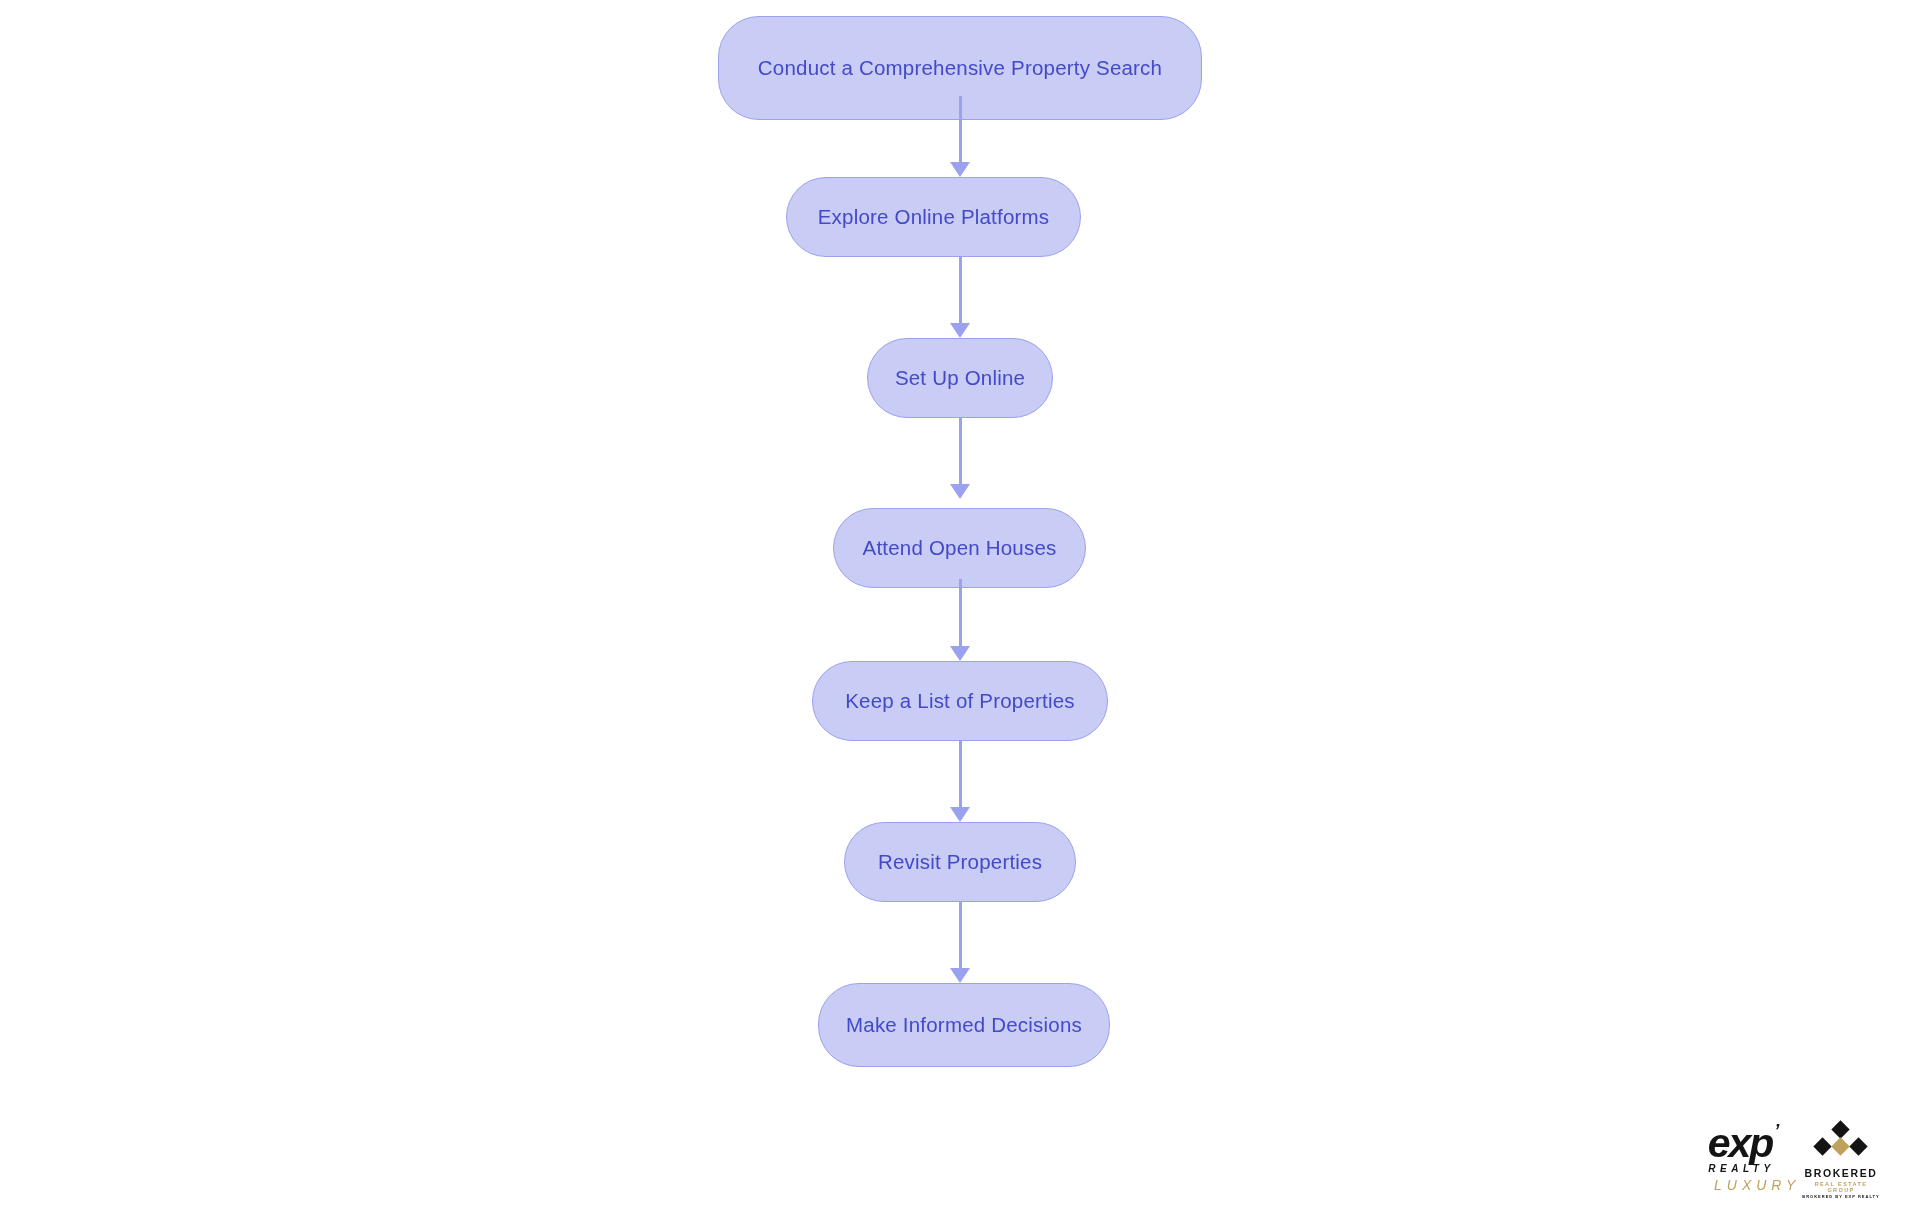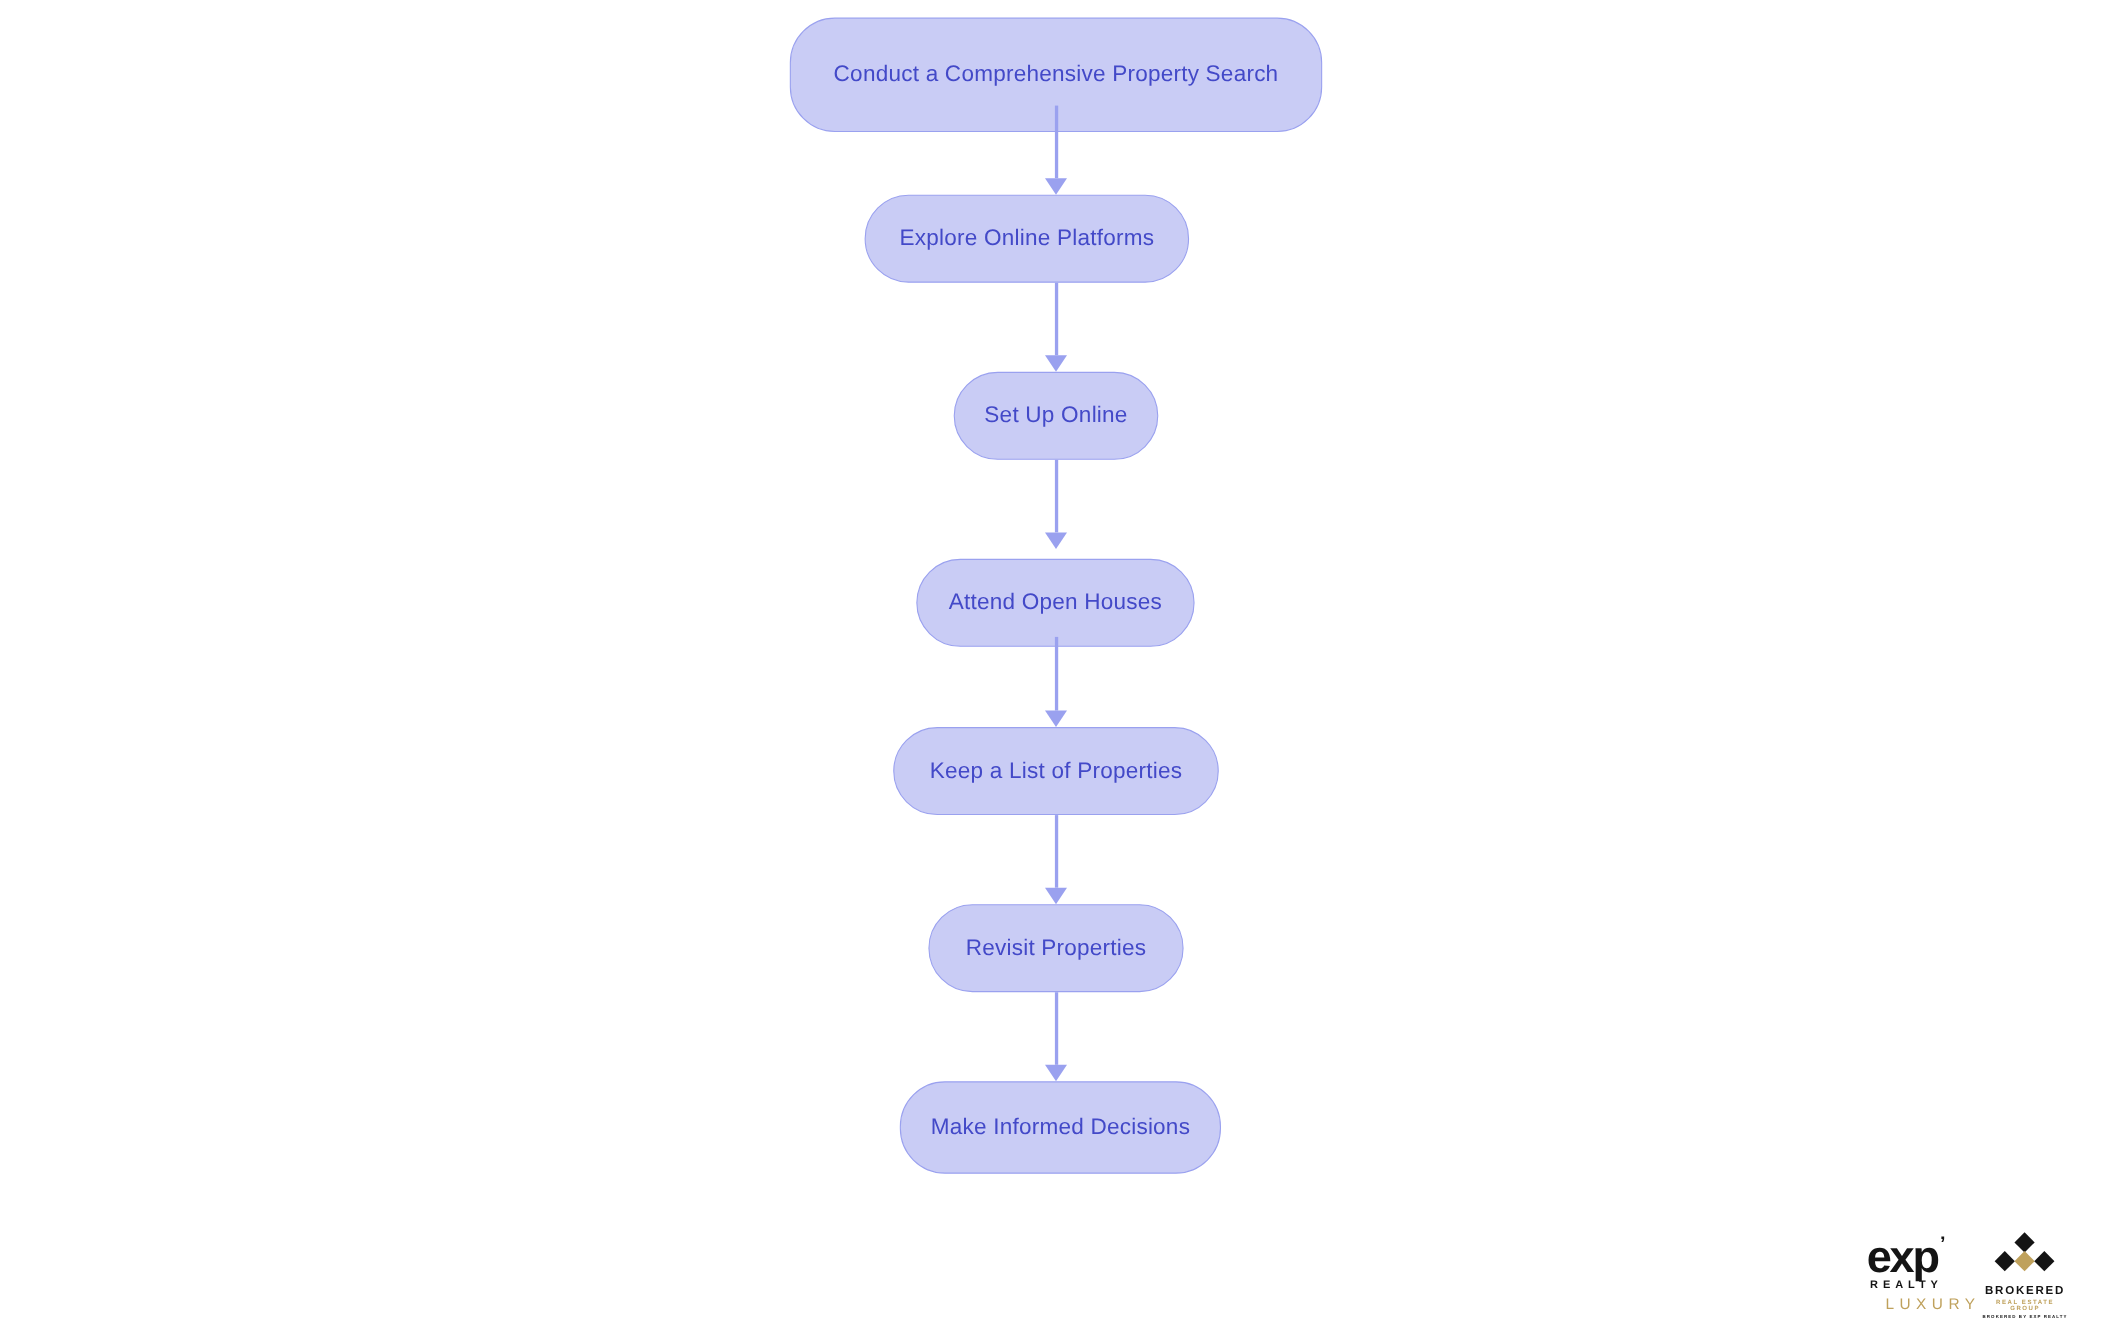--- a/index.html
+++ b/index.html
@@ -44,21 +44,21 @@
     width:0;height:0;
     border-left:10px solid transparent;
     border-right:10px solid transparent;
     border-top:15px solid var(--arrow);
   }
   
   .brand{
     position:absolute;left:1697px;top:1120px;width:180px;height:80px;
     display:flex;align-items:center;
   }
-  .exp-logo{width:86px;text-align:left;color:var(--logo-black);}
+  .exp-logo{width:86px;text-align:center;color:var(--logo-black);font-style:italic;}
   .exp-word{
     font-size:41px;font-weight:800;letter-spacing:-2px;line-height:.78;
     position:relative;display:inline-block;
   }
   .exp-prime{
     position:absolute;top:-4px;right:-7px;
     font-size:18px;font-weight:800;letter-spacing:0;
   }
   .exp-realty{
     font-size:10px;font-weight:700;letter-spacing:4.5px;

